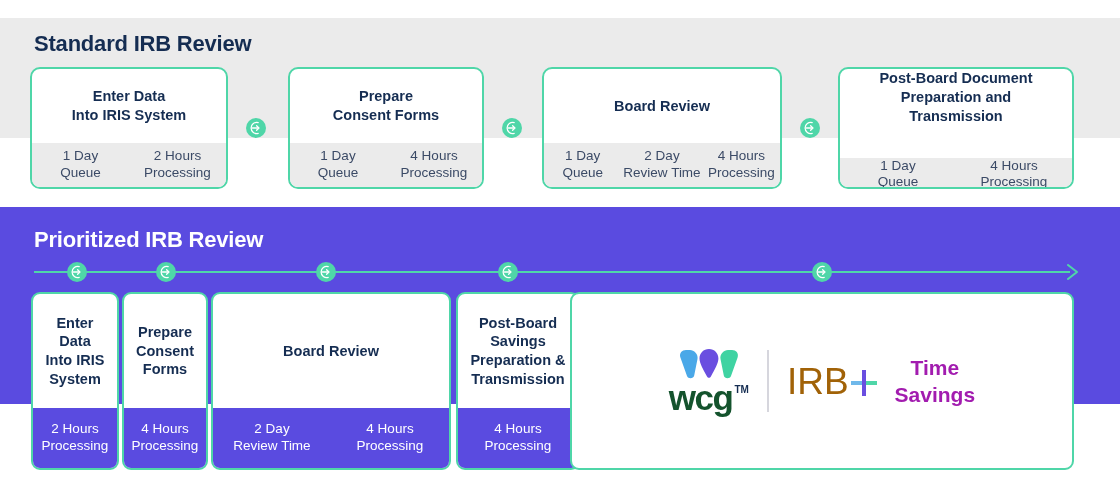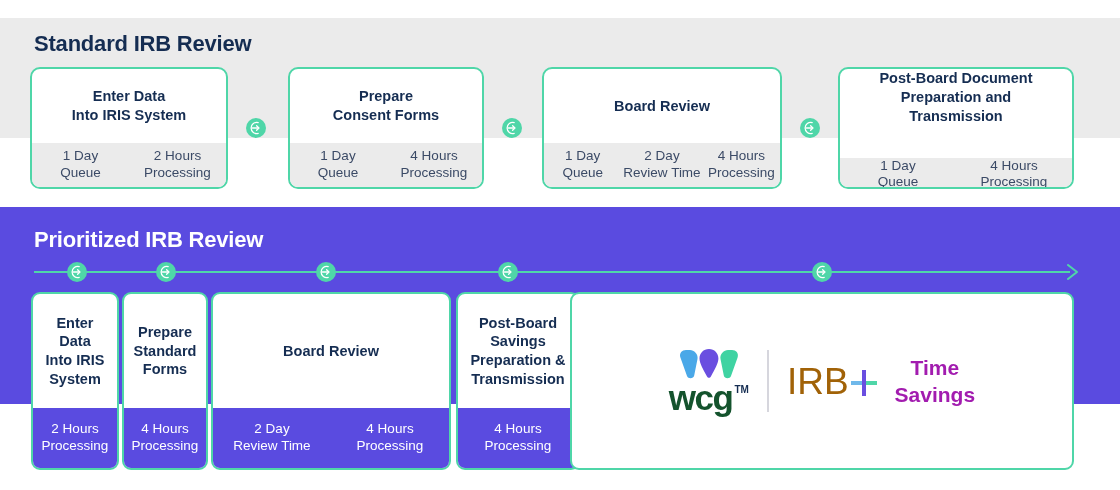--- a/index.html
+++ b/index.html
@@ -295,21 +295,21 @@
           <span>2 Hours</span><br>
           <span>Processing</span>
         </div>
       </div>
     </div>
 
     <div class="card-pri" style="left:122px;width:86px;">
       <div class="head">
         <span>
           <span>Prepare</span><br>
-          <span>Standard</span><br>
+          <span>Consent</span><br>
           <span>Forms</span>
         </span>
       </div>
       <div class="foot">
         <div class="cell">
           <span>4 Hours</span><br>
           <span>Processing</span>
         </div>
       </div>
     </div>

